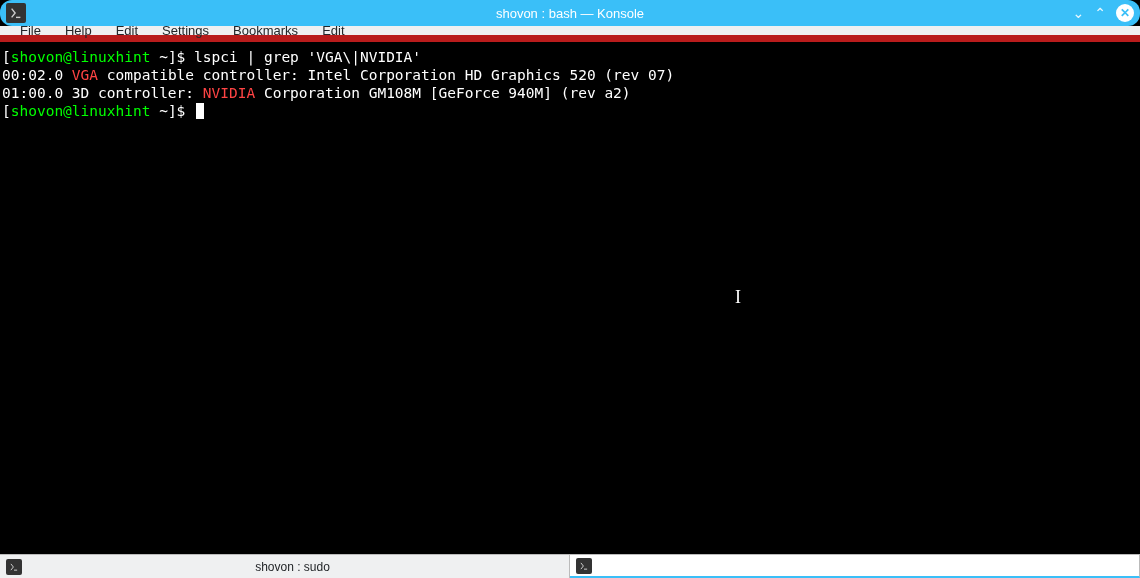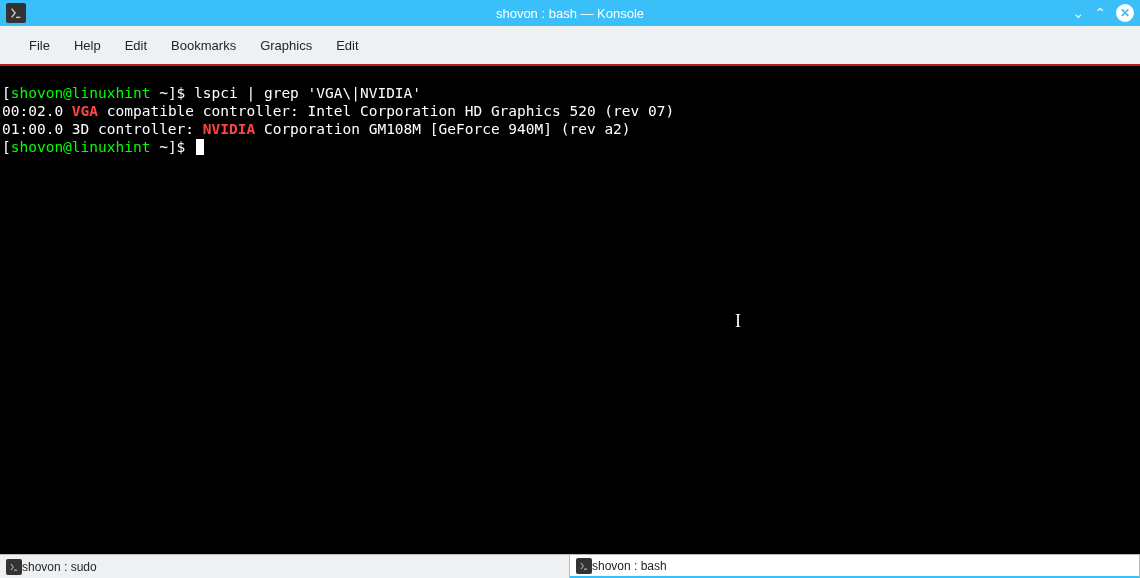--- a/index.html
+++ b/index.html
@@ -16,20 +16,21 @@
       position: relative;
     }
     .titlebar {
       height: 26px;
       background: #3abff8;
       display: flex;
       align-items: center;
       position: relative;
       color: #fff;
       font-size: 13px;
+      border-radius: 12px;
     }
     .titlebar-icon {
       width: 20px;
       height: 20px;
       margin-left: 6px;
       background: #333;
       display: flex;
       align-items: center;
       justify-content: center;
       border-radius: 2px;
@@ -64,50 +65,50 @@
       background: #fff;
       color: #3abff8;
       display: flex;
       align-items: center;
       justify-content: center;
       font-size: 12px;
       font-weight: bold;
       cursor: pointer;
     }
     .menubar {
-      height: 40px;
+      height: 16px;
       background: #eff0f1;
       display: flex;
       align-items: center;
-      padding: 0 17px;
+      padding: 0 8px;
       font-size: 13px;
       color: #232629;
-      border-bottom: 2px solid #b91c1c;
+      border-bottom: 7px solid #b91c1c;
     }
     .menu-item {
       padding: 2px 12px;
       cursor: pointer;
     }
     .terminal {
       width: 100%;
       height: calc(578px - 26px - 24px - 24px);
       background: #000;
       font-family: "DejaVu Sans Mono", "Liberation Mono", monospace;
       font-size: 14.5px;
       line-height: 18px;
       color: #fff;
-      padding: 18px 2px;
+      padding: 6px 2px;
       white-space: pre;
       position: relative;
     }
     .term-line {
       display: block;
     }
     .green { color: #00ff00; }
-    .red { color: #f44; font-weight: bold; }
+    .red { color: #f44; font-weight: normal; }
     .cursor {
       display: inline-block;
       width: 8px;
       height: 16px;
       background: #fff;
       vertical-align: text-bottom;
       margin-left: 2px;
     }
     .text-cursor {
       position: absolute;
@@ -153,20 +154,21 @@
       display: flex;
       align-items: center;
       justify-content: center;
     }
     .tab-icon svg {
       width: 10px;
       height: 10px;
     }
     .tab-label {
       flex: 1;
+      text-align: center;
       color: #232629;
     }
   </style>
 </head>
 <body>
 
 <div class="titlebar">
   <span class="titlebar-icon">
     <svg viewBox="0 0 16 16">
         <path d="M3 3 L7 8 L3 13" stroke="#ccc" stroke-width="1.6" fill="none"></path>
@@ -178,22 +180,22 @@
     <span class="chev">⌄</span>
     <span class="chev">⌃</span>
     <span class="close-btn">✕</span>
   </div>
 </div>
 
 <div class="menubar">
   <span class="menu-item">File</span>
   <span class="menu-item">Help</span>
   <span class="menu-item">Edit</span>
+  <span class="menu-item">Settings</span>
   <span class="menu-item">Bookmarks</span>
-  <span class="menu-item">Graphics</span>
   <span class="menu-item">Edit</span>
 </div>
 
 <div class="terminal"><span class="term-line"><span>[</span><span class="green">shovon@linuxhint</span><span> ~]$ </span><span>lspci | grep 'VGA\|NVIDIA'</span></span><span class="term-line"><span>00:02.0 </span><span class="red">VGA</span><span> compatible controller: Intel Corporation HD Graphics 520 (rev 07)</span></span><span class="term-line"><span>01:00.0 3D controller: </span><span class="red">NVIDIA</span><span> Corporation GM108M [GeForce 940M] (rev a2)</span></span><span class="term-line"><span>[</span><span class="green">shovon@linuxhint</span><span> ~]$ </span><span class="cursor"></span></span>
   <div class="text-cursor">I</div>
 </div>
 
 <div class="tabbar">
   <div class="tab inactive">
     <span class="tab-icon">
@@ -204,15 +206,14 @@
     </span>
     <span class="tab-label">shovon : sudo</span>
   </div>
   <div class="tab active">
     <span class="tab-icon">
       <svg viewBox="0 0 16 16">
           <path d="M3 3 L7 8 L3 13" stroke="#ccc" stroke-width="1.6" fill="none"></path>
           <line x1="8" y1="13" x2="13" y2="13" stroke="#ccc" stroke-width="1.6"></line>
         </svg>
     </span>
-    <span class="tab-label">shovon : bash</span>
   </div>
 </div>
 
 </body></html>

